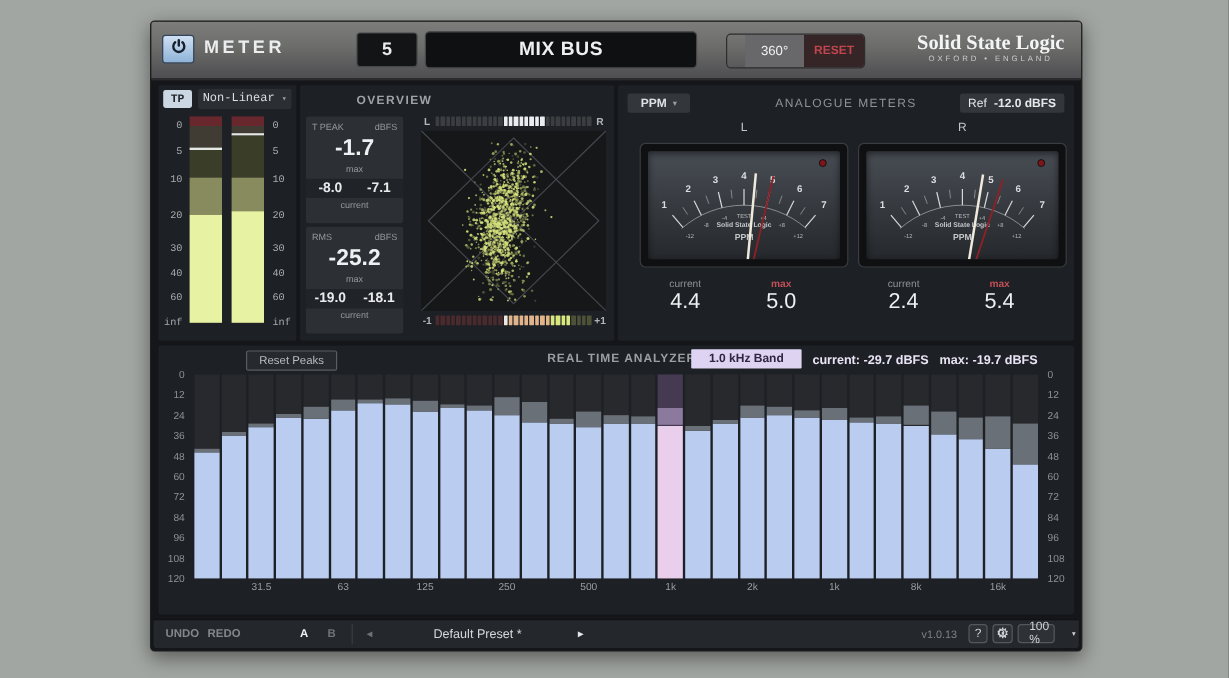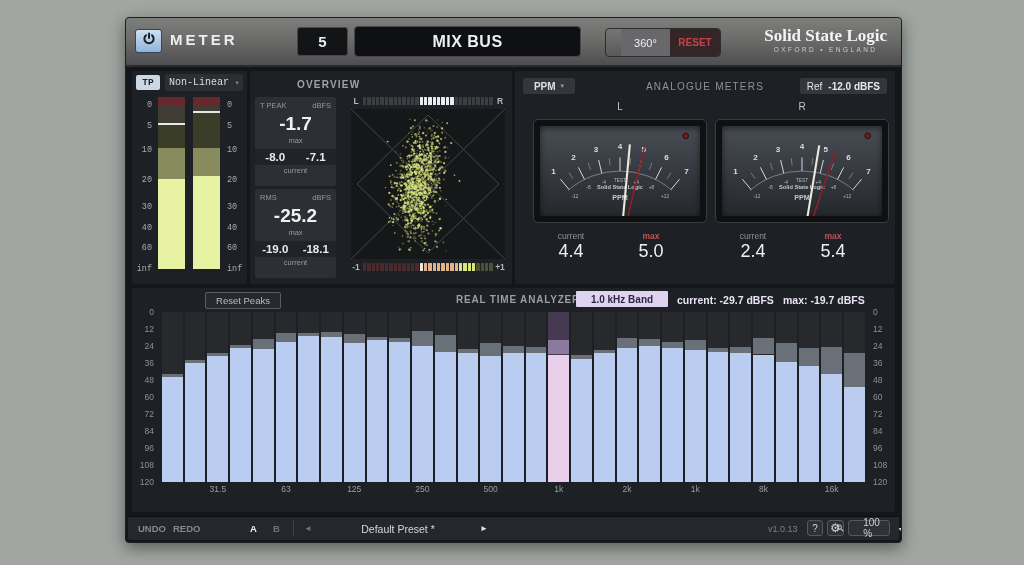--- a/index.html
+++ b/index.html
@@ -1932,21 +1932,21 @@
     <div class="tb" style="left:45px">REDO</div>
     <div class="tb" id="tb-a" style="left:122px;color:#eef0f2">A</div>
     <div class="tb" style="left:145px;color:#6e7378">B</div>
     <div id="tb-divider" style="left:165px"></div>
     <div class="tb" style="left:176px;color:#6e7378;font-size:8px">◄</div>
     <div class="tb" id="tb-preset" style="left:200px;width:140px;justify-content:center">Default Preset *</div>
     <div class="tb" style="left:352px;color:#e6e8ea;font-size:8px">►</div>
     <div class="tb" style="left:640px;font-weight:normal;color:#7e8287;font-size:9px">v1.0.13</div>
     <div class="tb-box" style="left:679px;width:16px">?</div>
     <div class="tb-box" style="left:699px;width:17px;font-size:12px">⚙</div>
-    <div class="tb-box" style="left:720px;width:42px;gap:19px">
+    <div class="tb-box" style="left:720px;width:31px;gap:19px">
       <span style="display:flex">
         <svg width="8" height="8" viewBox="0 0 10 10">
             <circle cx="4" cy="4" r="2.8" fill="none" stroke="#cfd2d6" stroke-width="1.2"></circle>
             <path d="M6.2 6.2 L9 9" stroke="#cfd2d6" stroke-width="1.3"></path>
           </svg>
       </span>
       <span>100 %</span>
       <span style="font-size:6px">▾</span>
     </div>
   </div>

